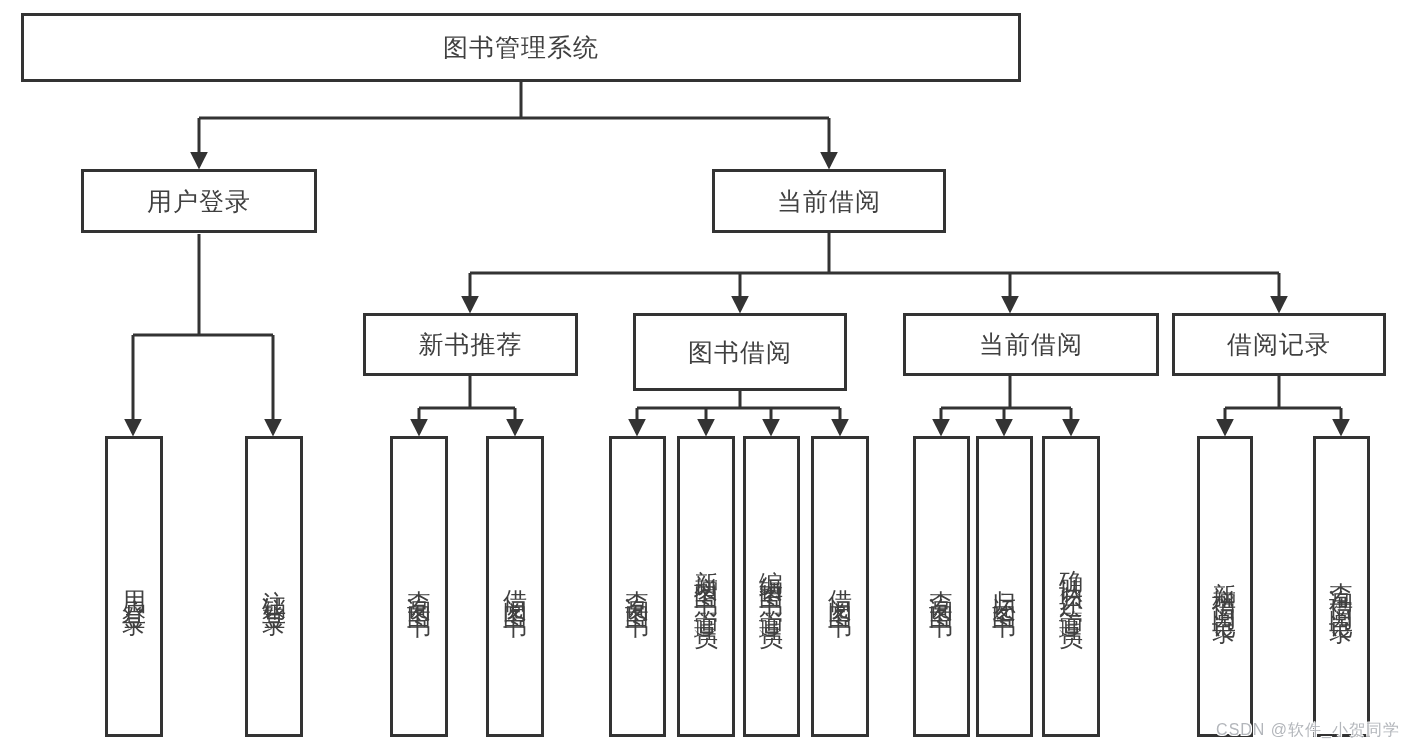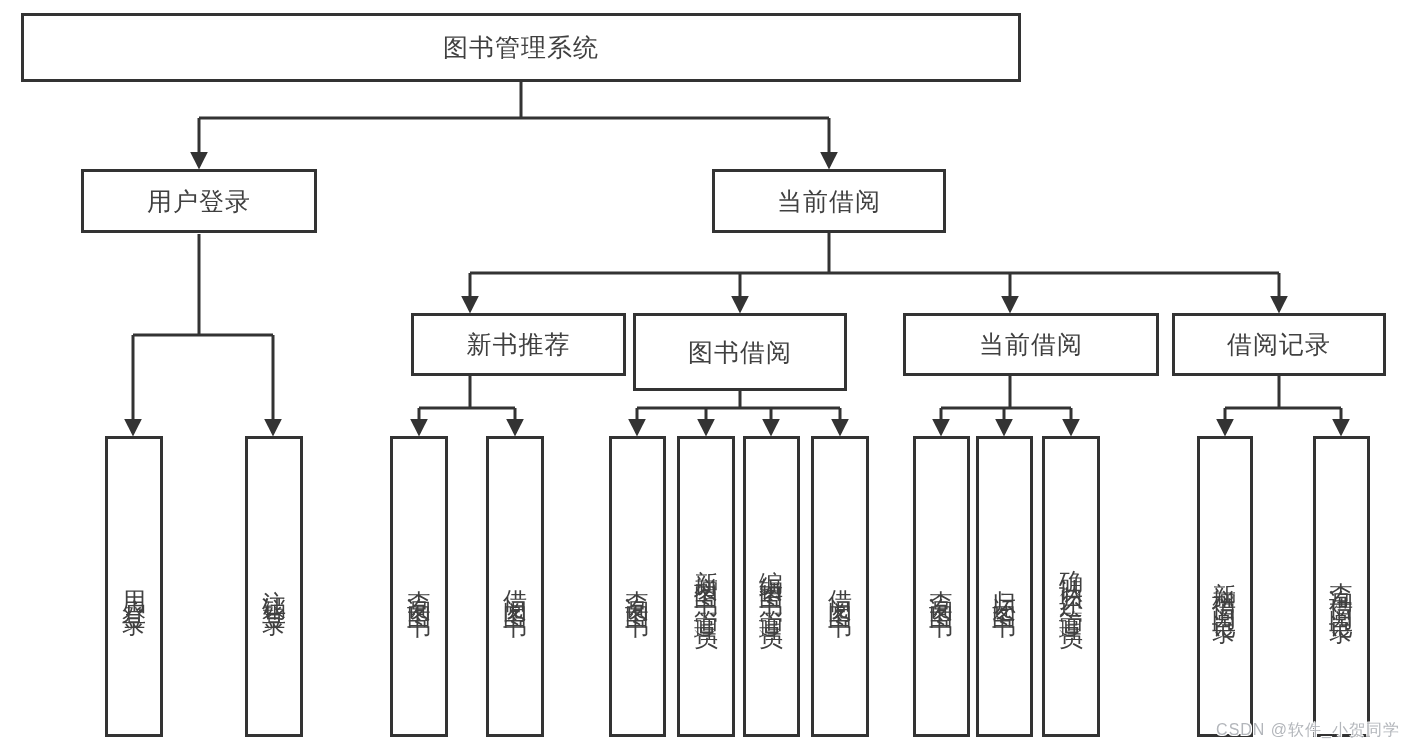--- a/index.html
+++ b/index.html
@@ -97,21 +97,21 @@
     <path class="wire" d="M1279 376 V408 M1225 408 H1341"></path>
     <line class="wire arrow" x1="1225" y1="408" x2="1225" y2="433"></line>
     <line class="wire arrow" x1="1341" y1="408" x2="1341" y2="433"></line>
   </svg>
 
   <div class="node h" style="left:21px; top:13px; width:1000px; height:69px;">图书管理系统</div>
 
   <div class="node h" style="left:81px; top:169px; width:236px; height:64px;">用户登录</div>
   <div class="node h" style="left:712px; top:169px; width:234px; height:64px;">当前借阅</div>
 
-  <div class="node h" style="left:363px; top:313px; width:215px; height:63px;margin-left:48px;">新书推荐</div>
+  <div class="node h" style="left:363px; top:313px; width:215px; height:63px;">新书推荐</div>
   <div class="node h" style="left:633px; top:313px; width:214px; height:78px;">图书借阅</div>
   <div class="node h" style="left:903px; top:313px; width:256px; height:63px;">当前借阅</div>
   <div class="node h" style="left:1172px; top:313px; width:214px; height:63px;">借阅记录</div>
 
   <div class="node v" style="left:105px; top:436px; width:58px; height:301px;">用户登录</div>
   <div class="node v" style="left:245px; top:436px; width:58px; height:301px;">注销登录</div>
 
   <div class="node v" style="left:390px; top:436px; width:58px; height:301px;">查询图书</div>
   <div class="node v" style="left:486px; top:436px; width:58px; height:301px;">借阅图书</div>
 

